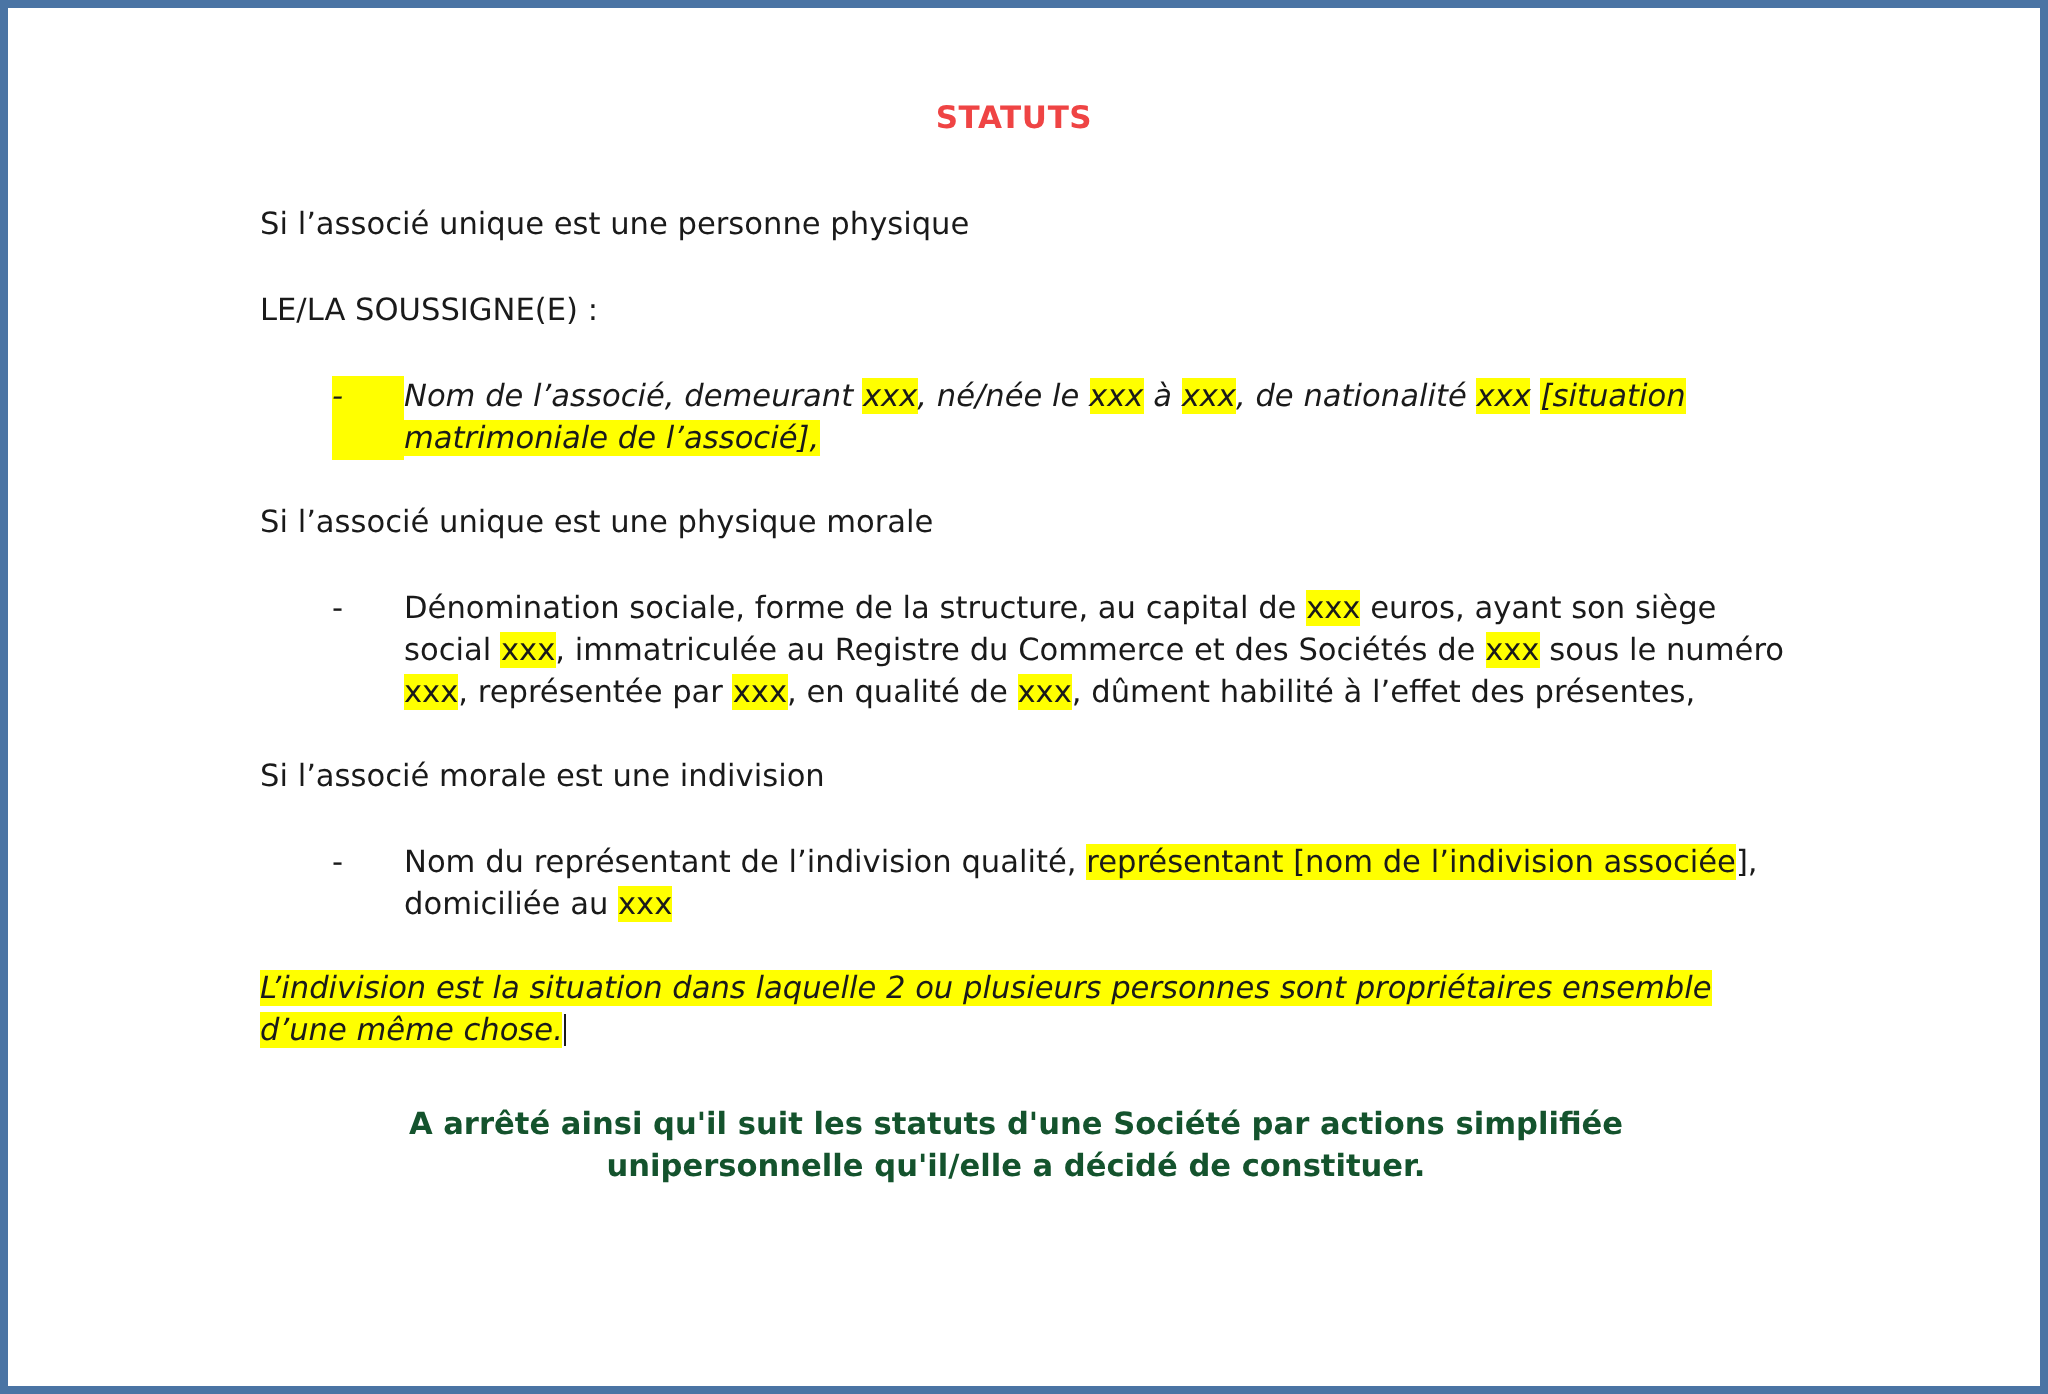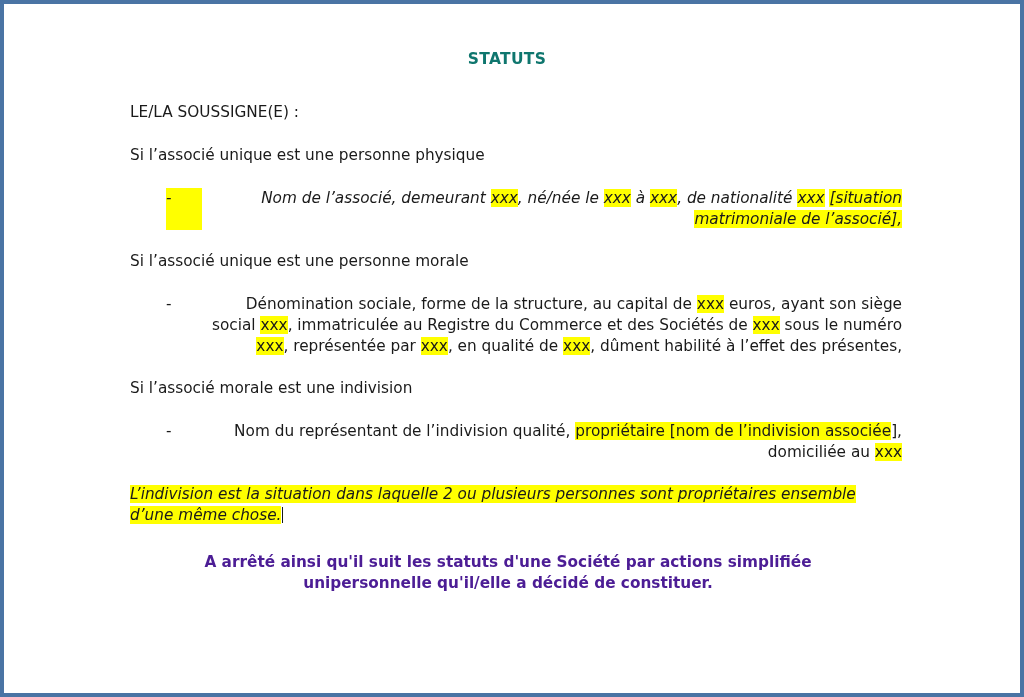--- a/index.html
+++ b/index.html
@@ -23,21 +23,21 @@
     position: absolute;
     left: 126px;
     top: 46px;
     width: 772px;
   }
   .doc-title {
     text-align: center;
     font-weight: bold;
     font-size: 15.5px;
     letter-spacing: 0.3px;
-    color: #0f766e;
+    color: #ef4444;
     margin: 0 0 34px 0;
     padding-right: 18px;
   }
   .para {
     font-size: 15.3px;
     line-height: 1.36;
     color: #1a1a1a;
     margin: 0 0 22px 0;
   }
   
@@ -49,21 +49,20 @@
     line-height: 1.38;
     color: #1a1a1a;
   }
   .bullet .dash {
     flex: 0 0 auto;
     width: 36px;
     white-space: pre;
   }
   .bullet .btext {
     flex: 1 1 auto;
-    text-align: right;
   }
   .italic {
     font-style: italic;
   }
   .hl {
     background-color: #ffff00;
   }
   .dash-hl {
     background-color: #ffff00;
   }
@@ -91,54 +90,54 @@
     height: 16px;
     background: #1a1a1a;
     vertical-align: -3px;
     margin: 0 1px;
   }
   .closing {
     text-align: center;
     font-weight: bold;
     font-size: 15.3px;
     line-height: 1.35;
-    color: #4c1d95;
+    color: #14532d;
     margin: 26px 0 0 0;
     padding: 0 38px 0 22px;
   }
 </style>
 </head>
 <body>
 
 <div class="page">
   <div class="doc-body">
 
     <div class="doc-title">STATUTS</div>
 
+    <p class="para">Si l’associé unique est une personne physique</p>
+
     <p class="para">LE/LA SOUSSIGNE(E)&nbsp;:</p>
-
-    <p class="para">Si l’associé unique est une personne physique</p>
 
     <div class="bullet italic">
       <span class="dash dash-hl">-</span>
       <span class="btext"><span>Nom de l’associé, demeurant </span><span class="hl">xxx</span><span>, né/née le </span><span class="hl">xxx</span><span> à </span><span class="hl">xxx</span><span>, de nationalité </span><span class="hl">xxx</span><span> </span><span class="hl">[situation matrimoniale de l’associé],</span></span>
     </div>
 
-    <p class="para">Si l’associé unique est une personne morale</p>
+    <p class="para">Si l’associé unique est une physique morale</p>
 
     <div class="bullet">
       <span class="dash">-</span>
       <span class="btext"><span>Dénomination sociale, forme de la structure, au capital de </span><span class="hl">xxx</span><span> euros, ayant son siège social </span><span class="hl">xxx</span><span>, immatriculée au Registre du Commerce et des Sociétés de </span><span class="hl">xxx</span><span> sous le numéro </span><span class="hl">xxx</span><span>, représentée par </span><span class="hl">xxx</span><span>, en qualité de </span><span class="hl">xxx</span><span>, dûment habilité à l’effet des présentes,</span></span>
     </div>
 
     <p class="para">Si l’associé morale est une indivision</p>
 
     <div class="bullet">
       <span class="dash">-</span>
-      <span class="btext"><span>Nom du représentant de l’indivision qualité, </span><span class="hl">propriétaire [nom de l’indivision associée</span><span>], domiciliée au </span><span class="hl">xxx</span></span>
+      <span class="btext"><span>Nom du représentant de l’indivision qualité, </span><span class="hl">représentant [nom de l’indivision associée</span><span>], domiciliée au </span><span class="hl">xxx</span></span>
     </div>
 
     <div class="note-block">
       <span class="note-line"><span class="hl">L’indivision est la situation dans laquelle 2 ou plusieurs personnes sont propriétaires ensemble d’une même chose.</span><span class="caret"></span></span>
     </div>
 
     <div class="closing">
       <span>A arrêté ainsi qu'il suit les statuts d'une Société par actions simplifiée</span>
       <span>unipersonnelle qu'il/elle a décidé de constituer.</span>
     </div>

